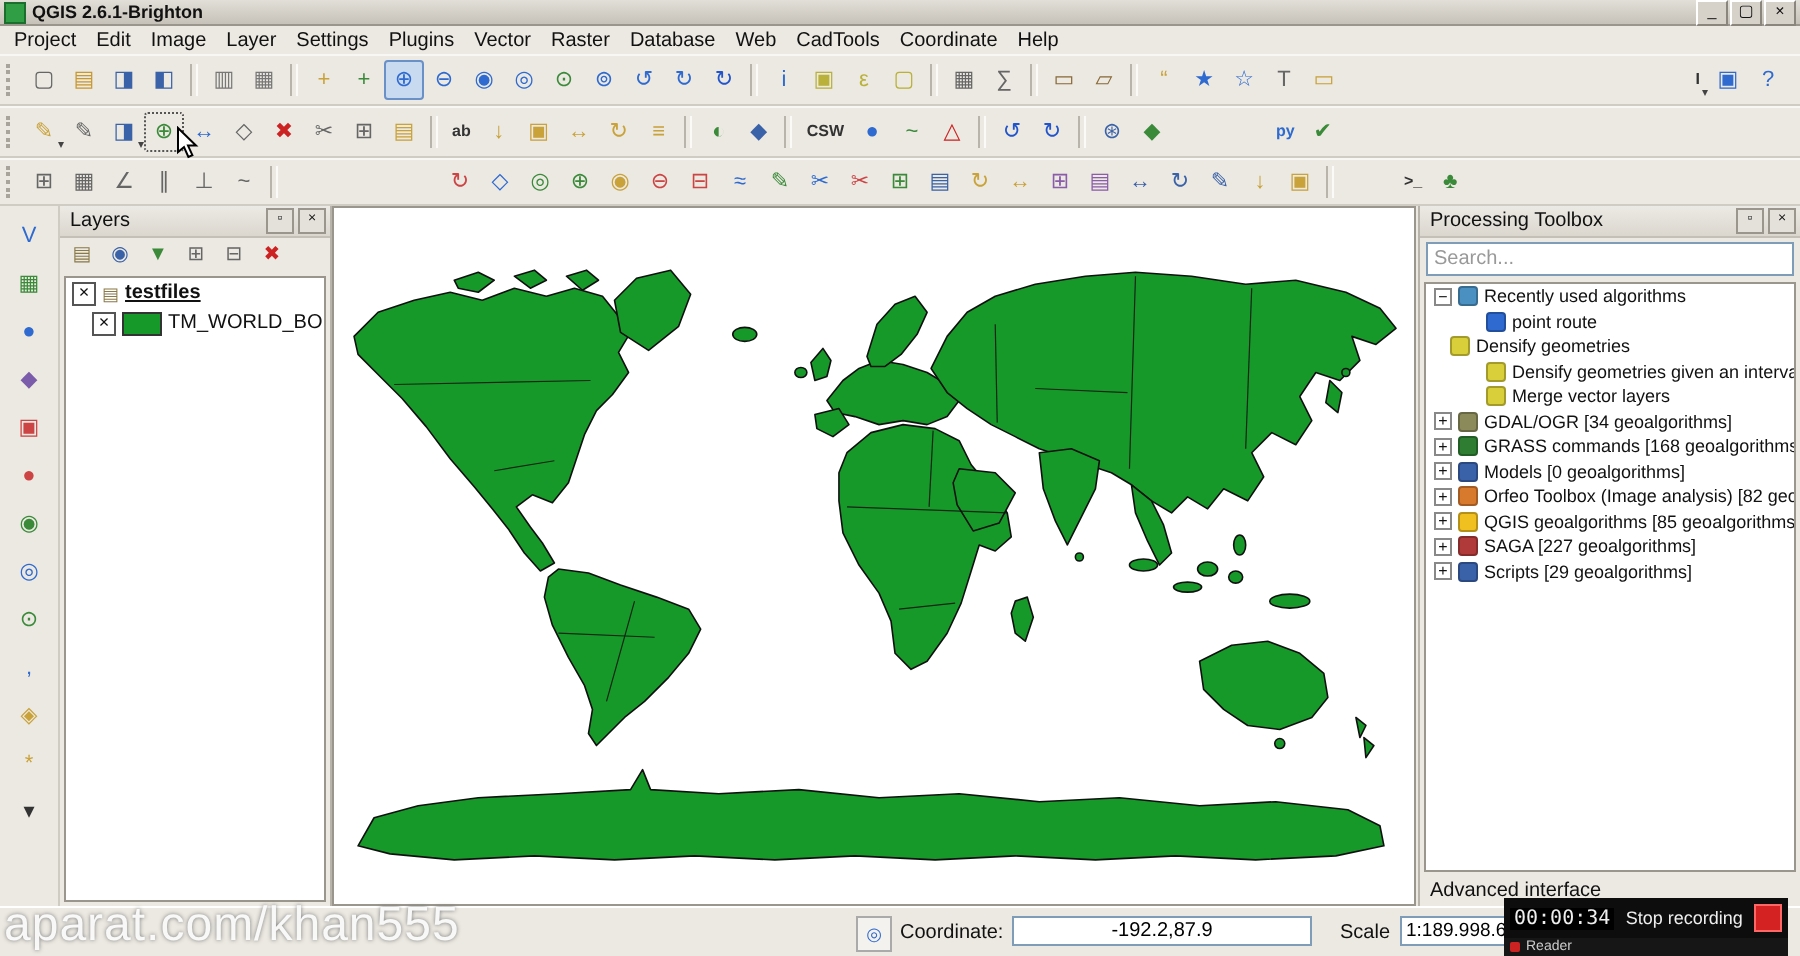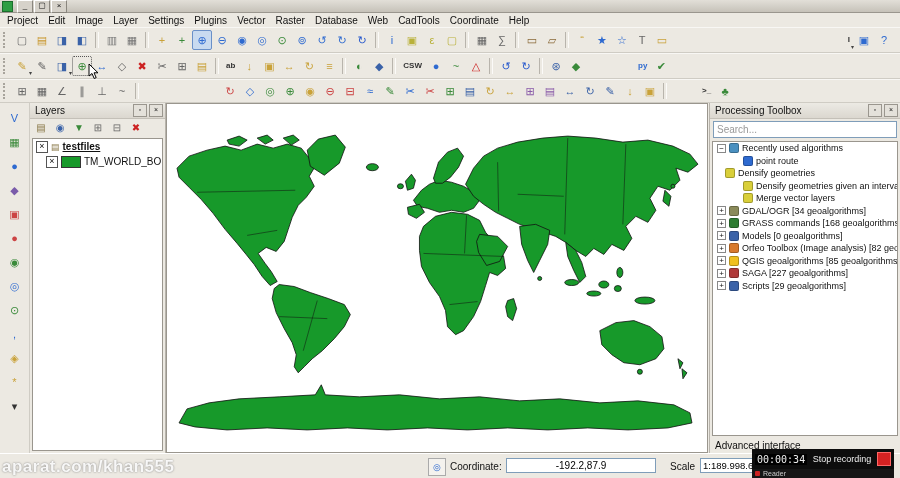--- a/index.html
+++ b/index.html
@@ -81,38 +81,39 @@
   #coord-label{position:absolute;left:450px;top:7px;font-size:10px}
   #coord-input{position:absolute;left:506px;top:4px;width:150px;height:15px;border:1px solid #7f9db9;
     background:#fff;text-align:center;font-size:10px;font-family:inherit;box-sizing:border-box}
   #scale-label{position:absolute;left:670px;top:7px;font-size:10px}
   .scale-combo{position:absolute;left:700px;top:4px;width:98px;height:15px;display:flex;
     border:1px solid #7f9db9;background:#fff;box-sizing:border-box}
   #scale-input{border:none;flex:1;min-width:0;font-size:9.5px;padding:0 2px;font-family:inherit}
   .combo-arrow{width:13px;background:#e8e5de;border-left:1px solid #aaa;font-size:7px;display:flex;
     align-items:center;justify-content:center;flex:0 0 auto}
   
-  .watermark{position:absolute;left:2px;bottom:1px;font-size:17px;font-weight:bold;
+  .watermark{position:absolute;left:2px;bottom:1px;font-size:24px;font-weight:normal;
     color:rgba(255,255,255,.92);text-shadow:0 0 2px rgba(110,110,110,.9);letter-spacing:.5px;z-index:30;white-space:nowrap}
   .recording-bar{position:absolute;left:752px;top:449px;width:142px;height:20px;background:#0d0d0d;
     color:#eee;display:flex;align-items:center;z-index:40;padding:0 3px;gap:4px;box-sizing:border-box}
   .rec-time{font-family:"DejaVu Sans Mono",monospace;font-size:10px;background:#000;padding:0 2px;flex:0 0 auto}
   .rec-label{font-size:9px;flex:1;text-align:center;white-space:nowrap}
   .rec-stop{width:12px;height:12px;background:#d42222;border:1px solid #f66;flex:0 0 auto}
   .reader-strip{position:absolute;left:752px;top:469px;width:142px;height:9px;background:#161616;
     color:#ccc;font-size:7px;display:flex;align-items:center;gap:3px;padding:0 3px;z-index:40;box-sizing:border-box}
   .reader-dot{width:5px;height:5px;background:#c22;border-radius:1px;flex:0 0 auto}
   
   .cursor{position:absolute;left:88px;top:63px;z-index:60}
 </style>
 </head>
 <body>
 
 <div class="titlebar">
   <div class="app-icon"></div>
+  <div class="title-text">QGIS 2.6.1-Brighton</div>
   <div class="winbtn">_</div>
   <div class="winbtn">▢</div>
   <div class="winbtn">×</div>
 </div>
 
 <div class="menubar" id="menubar">
     <span class="menu-item">Project</span>
     <span class="menu-item">Edit</span>
     <span class="menu-item">Image</span>
     <span class="menu-item">Layer</span>

